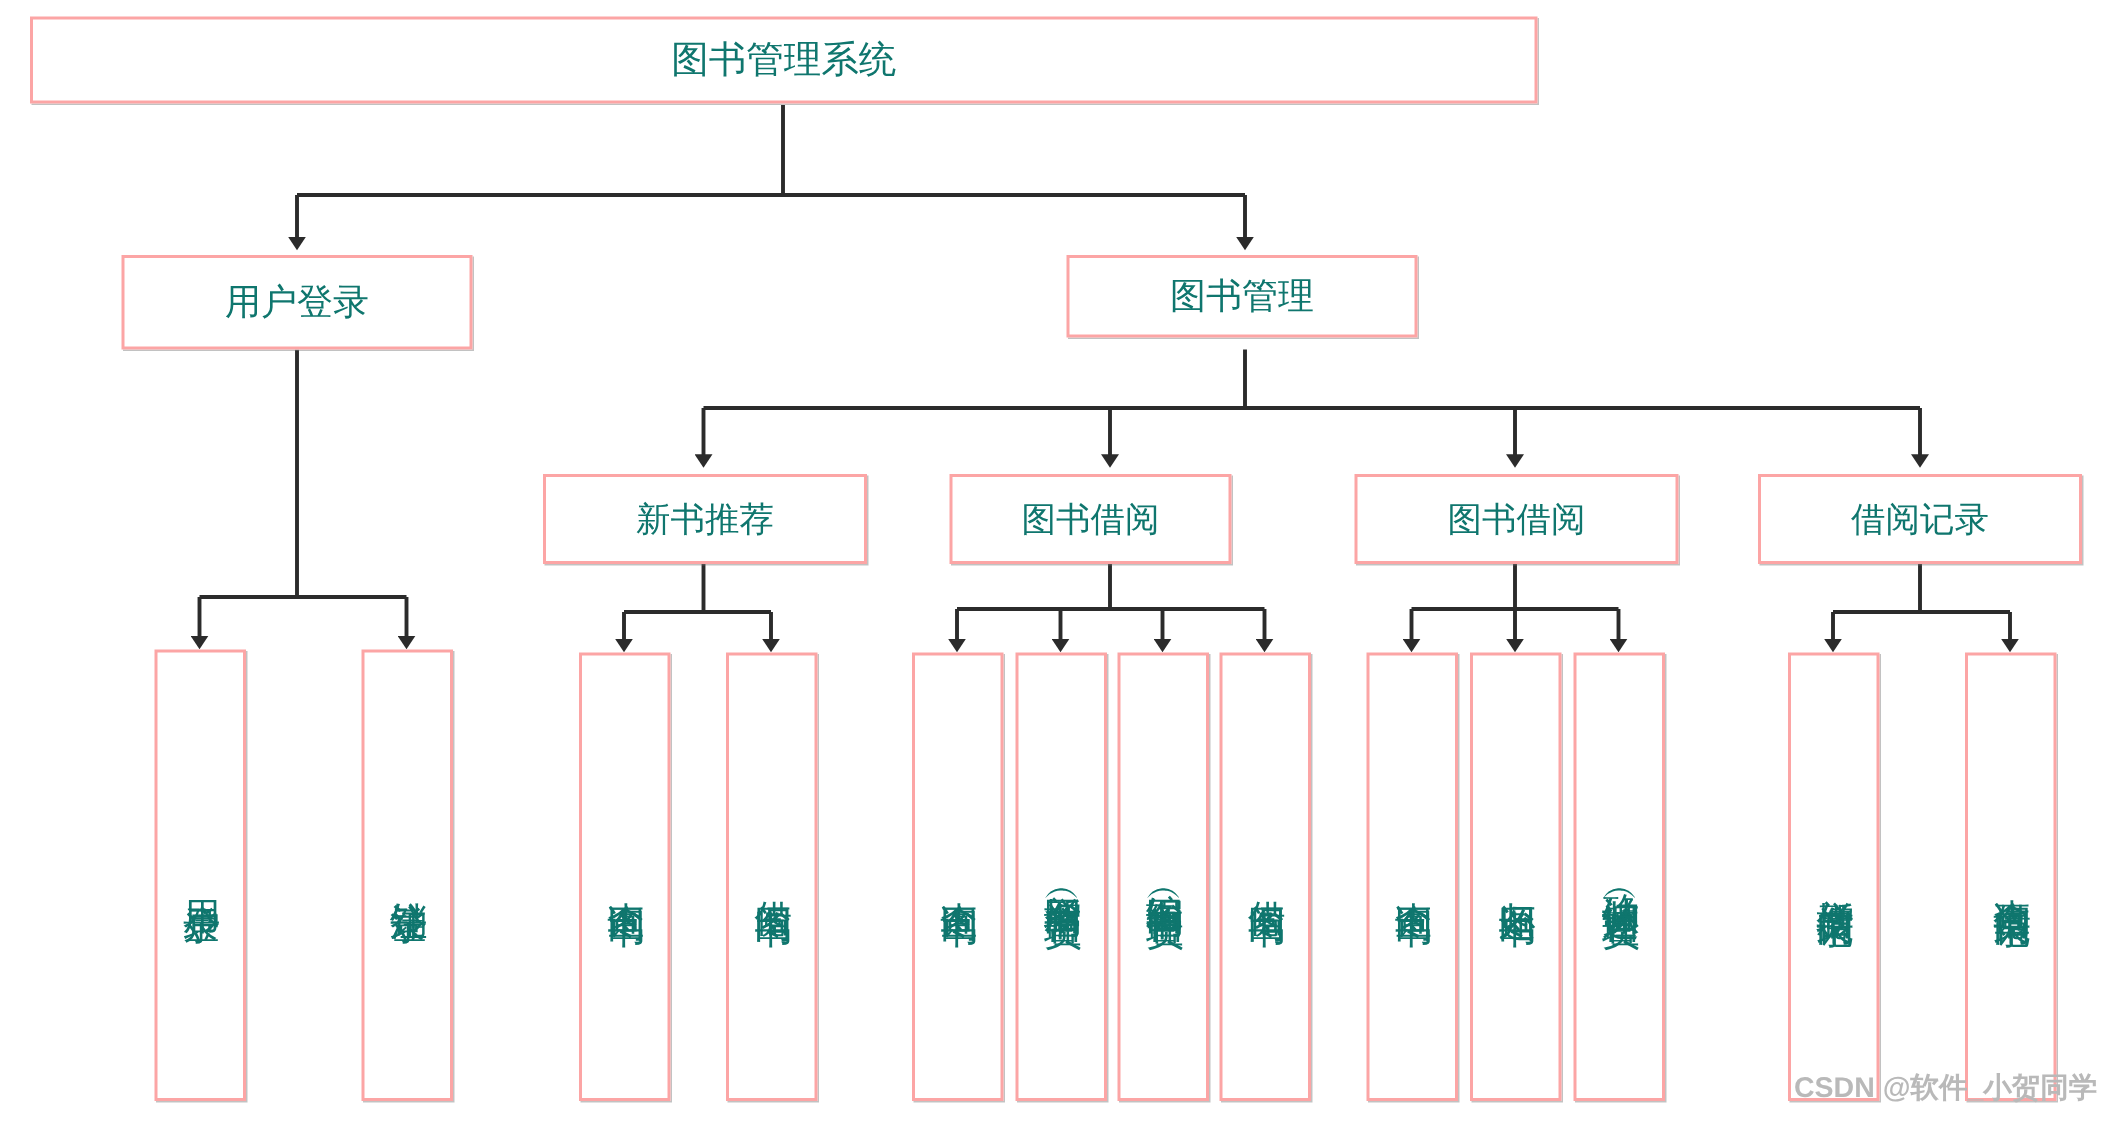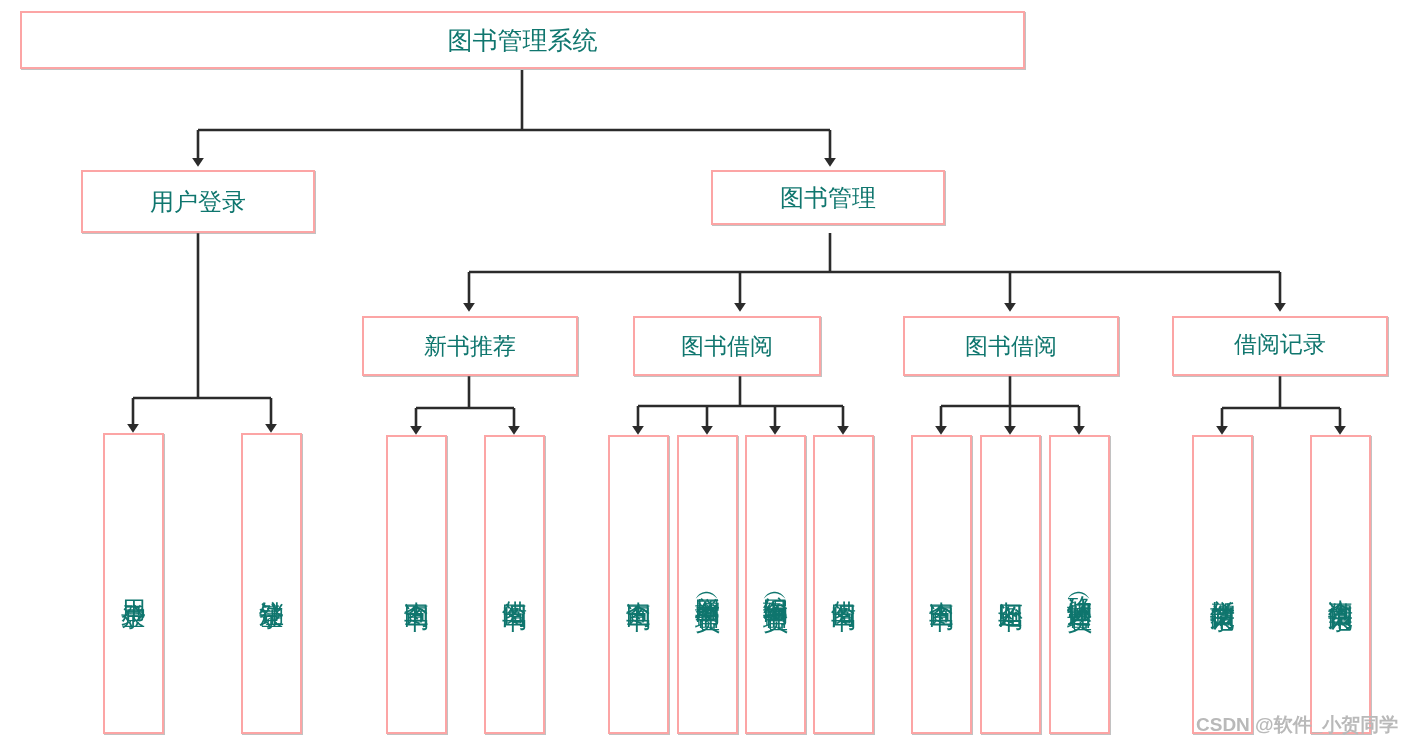--- a/index.html
+++ b/index.html
@@ -128,21 +128,21 @@
 
   <div class="node lvl3" style="left:362px;top:316px;width:216px;height:60px;">
     <span class="lbl">新书推荐</span>
   </div>
   <div class="node lvl3" style="left:633px;top:316px;width:188px;height:60px;">
     <span class="lbl">图书借阅</span>
   </div>
   <div class="node lvl3" style="left:903px;top:316px;width:216px;height:60px;">
     <span class="lbl">图书借阅</span>
   </div>
-  <div class="node lvl3" style="left:1172px;top:316px;width:216px;height:60px;font-family:Liberation Mono, monospace;">
+  <div class="node lvl3" style="left:1172px;top:316px;width:216px;height:60px;">
     <span class="lbl">借阅记录</span>
   </div>
 
   <div class="node leaf" style="left:103px;top:433px;width:61px;height:301px;">
     <span class="lbl">用户登录</span>
   </div>
   <div class="node leaf" style="left:241px;top:433px;width:61px;height:301px;">
     <span class="lbl">注销登录</span>
   </div>
 

